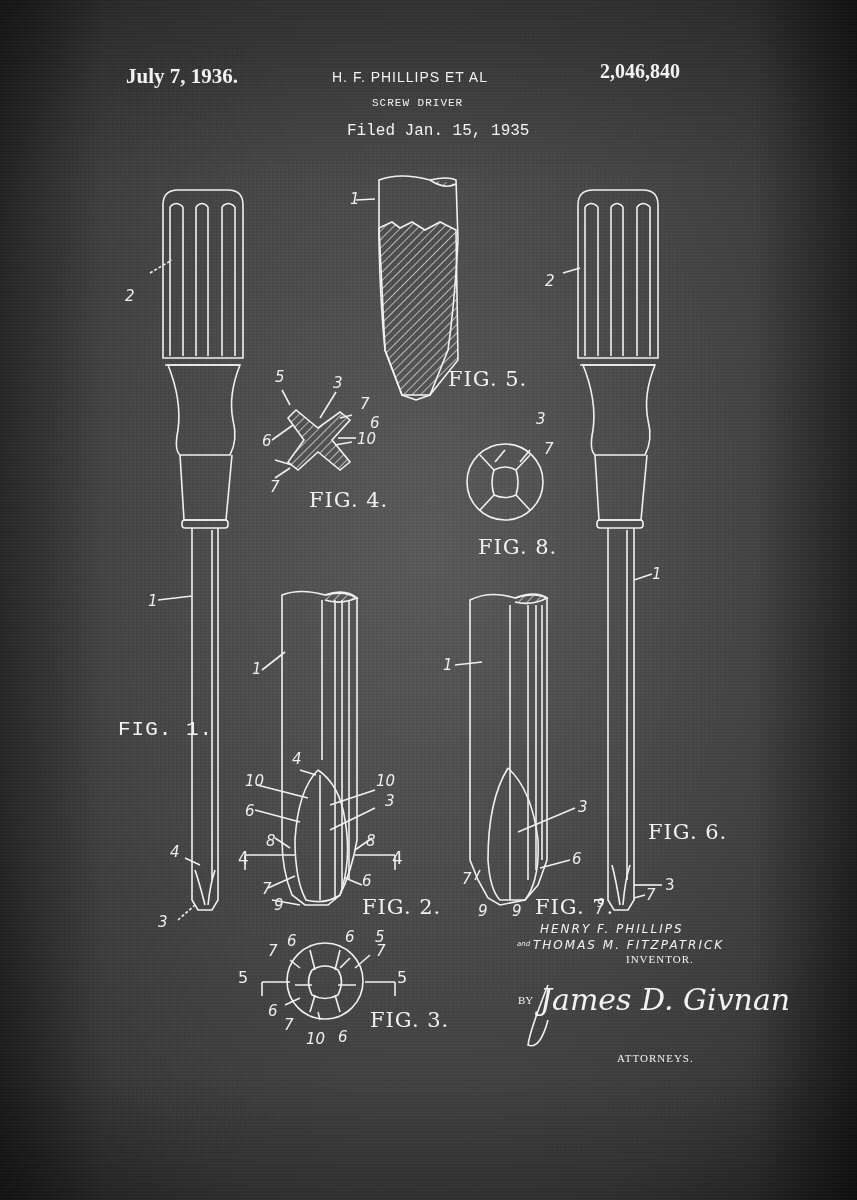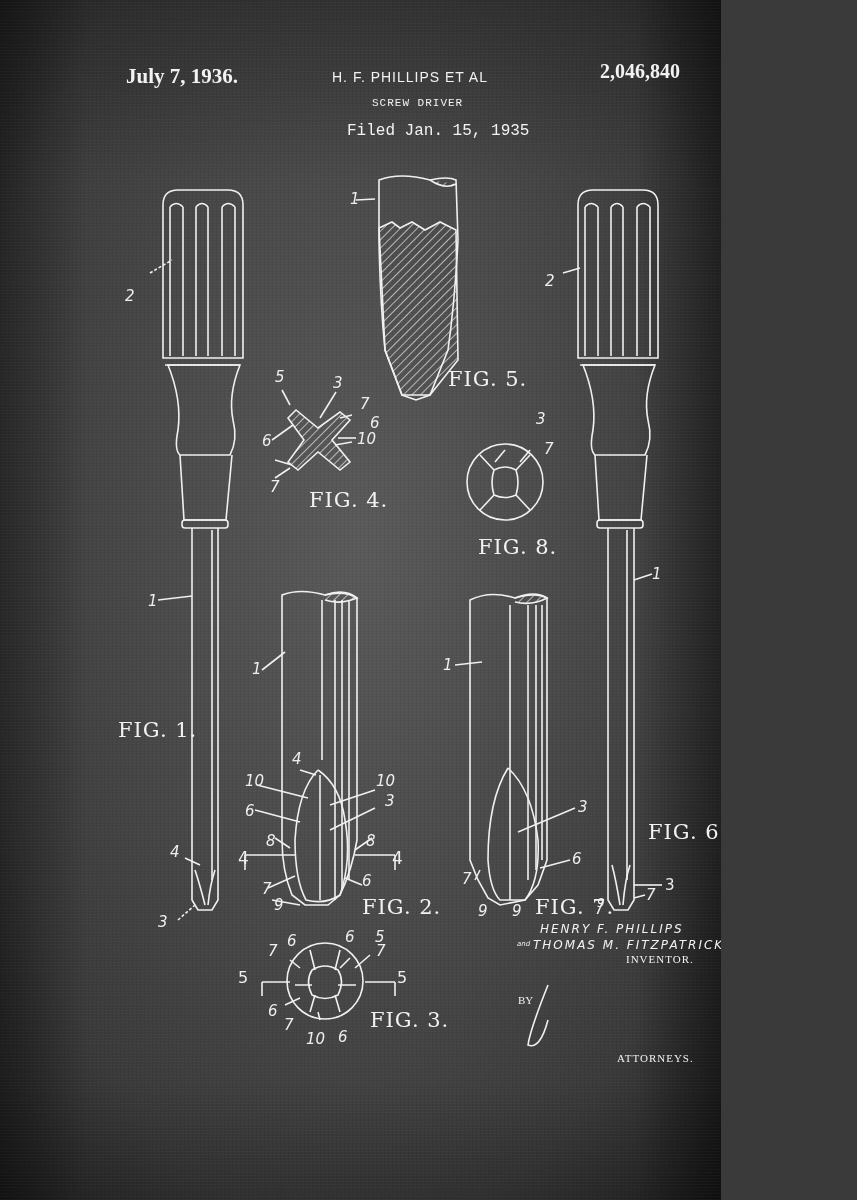--- a/index.html
+++ b/index.html
@@ -1,18 +1,18 @@
 <!DOCTYPE html>
 <html><head>
 <meta charset="utf-8">
 <style>
   html, body { margin:0; padding:0; }
   body { width:857px; height:1200px; overflow:hidden; background:#3a3a3a; }
   #sheet {
-    position:relative; width:721px; height:1200px; overflow:hidden;
+    position:relative; width:857px; height:1200px; overflow:hidden;
     background:
       radial-gradient(ellipse at 50% 45%, #5a5a5a 0%, #4a4a4a 40%, #3a3a3a 75%, #222 100%);
   }
   #sheet::before {
     content:""; position:absolute; inset:0;
     background:
       repeating-linear-gradient(0deg, rgba(255,255,255,0.025) 0 1px, transparent 1px 3px),
       repeating-linear-gradient(90deg, rgba(0,0,0,0.05) 0 1px, transparent 1px 4px),
       linear-gradient(90deg, rgba(0,0,0,0.35) 0%, transparent 12%, transparent 88%, rgba(0,0,0,0.45) 100%),
       linear-gradient(180deg, rgba(0,0,0,0.25) 0%, transparent 15%, transparent 90%, rgba(0,0,0,0.2) 100%);
@@ -225,28 +225,29 @@
   <div class="lbl" style="left:462px;top:870px;">7</div>
   <div class="lbl" style="left:478px;top:902px;">9</div>
   <div class="lbl" style="left:512px;top:902px;">9</div>
 
   <div class="lbl" style="left:545px;top:272px;">2</div>
   <div class="lbl" style="left:652px;top:565px;">1</div>
   <div class="lbl" style="left:665px;top:876px;font-style:normal;">3</div>
   <div class="lbl" style="left:646px;top:886px;">7</div>
   <div class="lbl" style="left:597px;top:896px;font-size:12px;">9</div>
 
-  <div class="txt fig" style="left:118px;top:718px;">FIG. 1.</div>
+  <div class="txt fig" style="left:118px;top:718px;font-family:Liberation Mono, monospace;">FIG. 1.</div>
   <div class="txt fig" style="left:350px;top:895px;margin-left:12px;">FIG. 2.</div>
   <div class="txt fig" style="left:370px;top:1008px;">FIG. 3.</div>
   <div class="txt fig" style="left:309px;top:488px;">FIG. 4.</div>
   <div class="txt fig" style="left:448px;top:367px;">FIG. 5.</div>
   <div class="txt fig" style="left:648px;top:820px;">FIG. 6.</div>
   <div class="txt fig" style="left:535px;top:895px;">FIG. 7.</div>
   <div class="txt fig" style="left:478px;top:535px;">FIG. 8.</div>
 
   <div class="txt hand" style="left:540px;top:922px;font-size:12px;letter-spacing:2px;">HENRY F. PHILLIPS</div>
   <div class="txt hand" style="left:517px;top:940px;font-size:7px;">and</div>
   <div class="txt hand" style="left:533px;top:938px;font-size:12px;letter-spacing:2px;">THOMAS M. FITZPATRICK</div>
   <div class="txt" style="left:626px;top:953px;font-size:11px;font-family:'Liberation Serif',serif;letter-spacing:1px;">INVENTOR.</div>
   <div class="txt" style="left:518px;top:994px;font-size:11px;font-family:'Liberation Serif',serif;">BY</div>
+  <div class="txt" style="left:540px;top:982px;font-size:30px;font-family:'DejaVu Serif',serif;font-style:italic;">James D. Givnan</div>
   <div class="txt" style="left:617px;top:1020px;font-size:11px;font-family:'Liberation Serif',serif;letter-spacing:1px;margin-top:32px;">ATTORNEYS.</div>
 </div>
 
 </body></html>

